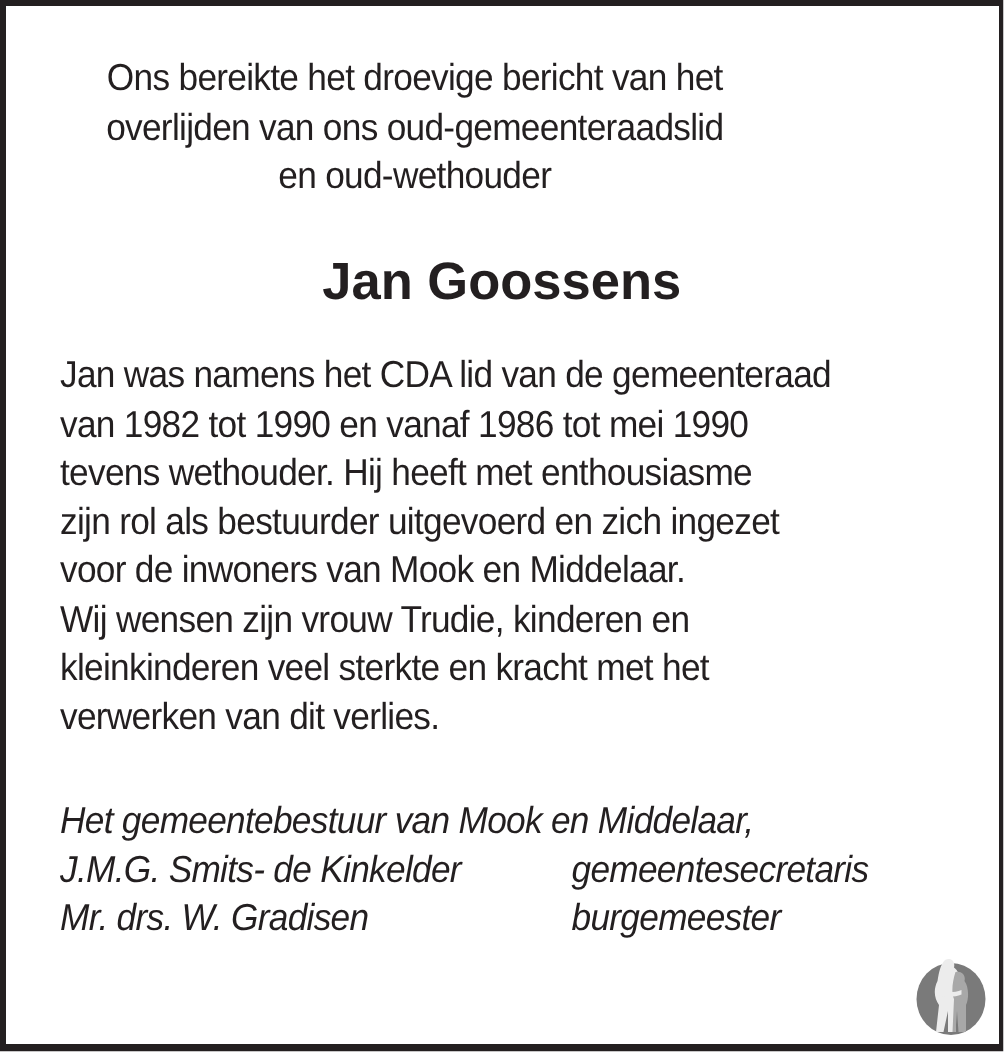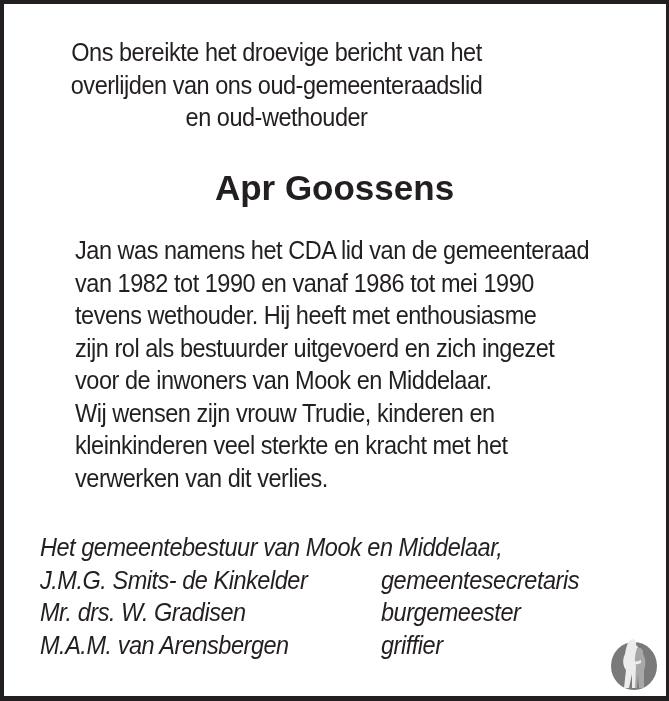--- a/index.html
+++ b/index.html
@@ -25,39 +25,39 @@
   }
   .intro {
     position: absolute; left: 0; top: 36px; width: 553px; text-align: center;
   }
   .intro .txt { transform-origin: center top; }
   .title {
     position: absolute; left: 0; top: 166px; width: 669px; text-align: center;
     font-family: "Liberation Sans", sans-serif; font-weight: bold;
     font-size: 35px; line-height: 44px; color: #231f20; letter-spacing: 0px;
   }
-  .body-text { position: absolute; left: 40px; top: 234px; margin-left: 35px; }
+  .body-text { position: absolute; left: 40px; top: 234px; }
   .sig { position: absolute; left: 40px; top: 531px; font-style: italic; }
   .sig-row { position: relative; height: 32.5px; }
   .sig-row .name { position: absolute; left: 0; top: 0; }
   .sig-row .role { position: absolute; left: 341px; top: 0; }
   .logo { position: absolute; left: 610px; top: 636px; width: 48px; height: 55px; }
 </style>
 </head>
 <body>
 
 <div class="frame"></div>
 
 <div class="intro">
   <div class="txt">Ons bereikte het droevige bericht van het</div>
   <div class="txt">overlijden van ons oud-gemeenteraadslid</div>
   <div class="txt">en oud-wethouder</div>
 </div>
 
-<div class="title">Apr Goossens</div>
+<div class="title">Jan Goossens</div>
 
 <div class="body-text">
   <div class="txt">Jan was namens het CDA lid van de gemeenteraad</div>
   <div class="txt">van 1982 tot 1990 en vanaf 1986 tot mei 1990</div>
   <div class="txt">tevens wethouder. Hij heeft met enthousiasme</div>
   <div class="txt">zijn rol als bestuurder uitgevoerd en zich ingezet</div>
   <div class="txt">voor de inwoners van Mook en Middelaar.</div>
   <div class="txt">Wij wensen zijn vrouw Trudie, kinderen en</div>
   <div class="txt">kleinkinderen veel sterkte en kracht met het</div>
   <div class="txt">verwerken van dit verlies.</div>
@@ -66,24 +66,20 @@
 <div class="sig">
   <div class="txt">Het gemeentebestuur van Mook en Middelaar,</div>
   <div class="sig-row">
     <div class="txt name">J.M.G. Smits- de Kinkelder</div>
     <div class="txt role">gemeentesecretaris</div>
   </div>
   <div class="sig-row">
     <div class="txt name">Mr. drs. W. Gradisen</div>
     <div class="txt role">burgemeester</div>
   </div>
-  <div class="sig-row">
-    <div class="txt name">M.A.M. van Arensbergen</div>
-    <div class="txt role">griffier</div>
-  </div>
 </div>
 
 <div class="logo">
   <svg width="48" height="55" viewBox="0 0 48 55">
     <ellipse cx="24" cy="30" rx="23" ry="24" fill="#7a7a7a"></ellipse>
     <path d="M20 4 C24 2 27 5 26 9 C30 12 31 18 29 24 L33 26 L30 29 L27 28 L27 52 L22 52 L22 38 L19 52 L14 52 L16 34 C13 30 12 24 15 18 C16 12 17 7 20 4 Z" fill="#ececec"></path>
     <path d="M27 12 C31 11 34 14 33 18 C36 22 36 30 34 34 L34 52 L29 52 L28 38 L27 52 L25 52 L26 30 C24 26 25 18 27 12 Z" fill="#a8a8a8"></path>
     <path d="M15 24 C20 26 26 26 31 24 L31 27 C26 29 20 29 15 27 Z" fill="#ececec"></path>
   </svg>
 </div>

